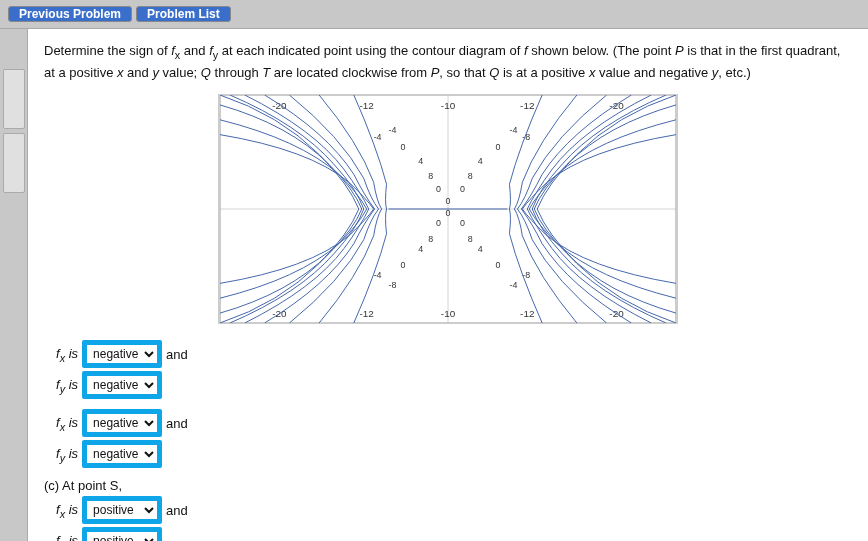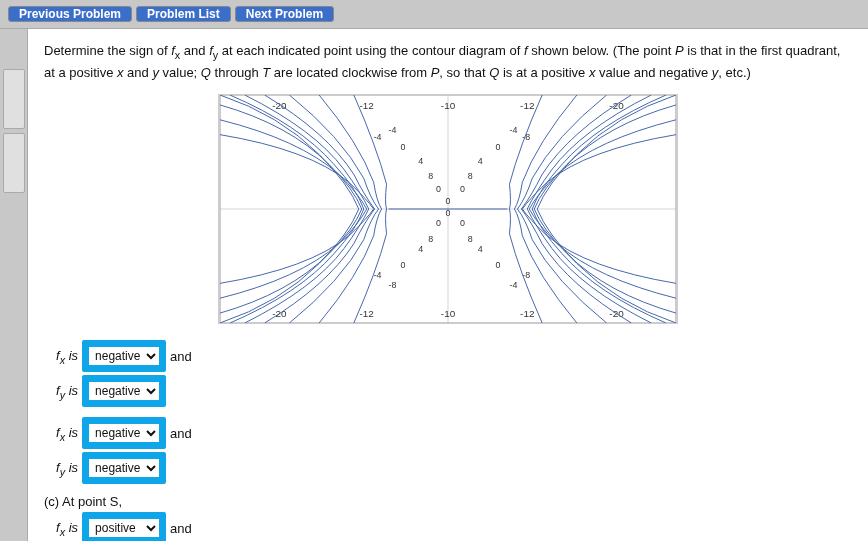--- a/index.html
+++ b/index.html
@@ -92,37 +92,36 @@
       display: flex;
       align-items: center;
       margin-bottom: 3px;
       gap: 4px;
       margin-left: 12px;
     }
     .answer-row .partial {
       font-style: italic;
     }
     select.answer-select {
-      border: 7px solid #0ea5e9;
+      border: 5px solid #0ea5e9;
       border-radius: 2px;
       font-size: 12px;
       padding: 1px 2px;
       background: white;
       color: #111;
       cursor: pointer;
     }
     .italic { font-style: italic; }
   </style>
 </head>
 <body>
 
 <div class="top-bar">
   <button class="top-btn">Previous Problem</button>
   <button class="top-btn">Problem List</button>
-  <button class="top-btn">Next Problem</button>
 </div>
 
 <div class="main-content">
 
   <div class="left-panel">
     <div class="side-tab"></div>
     <div class="side-tab"></div>
   </div>
 
   <div class="content-area">

